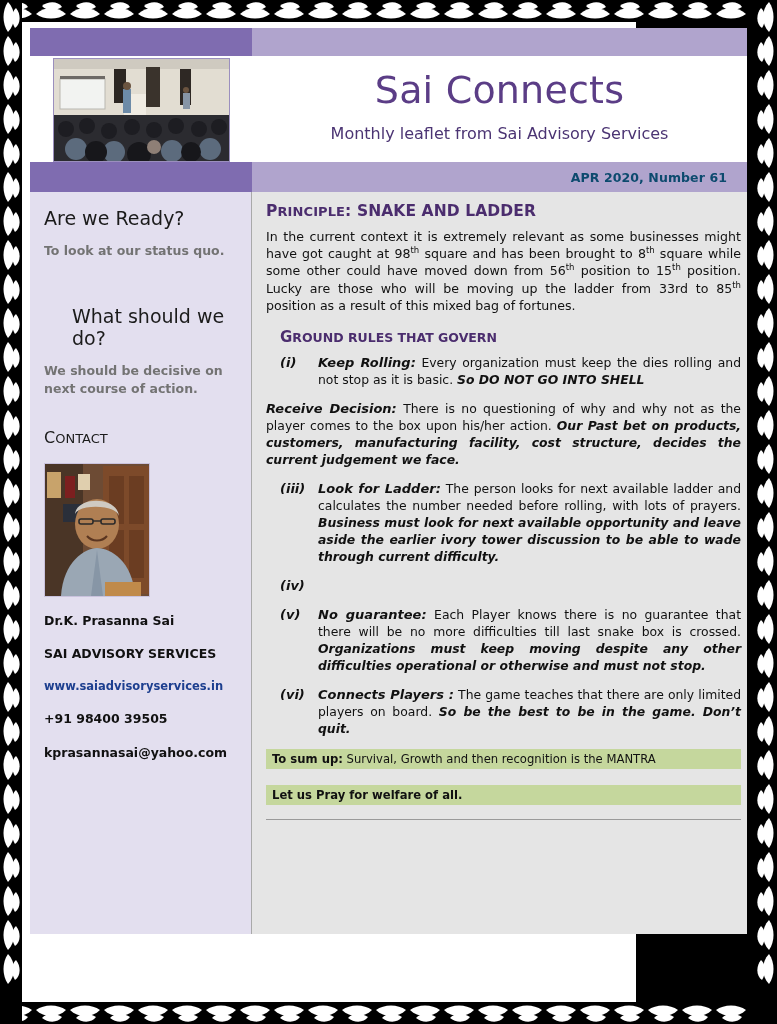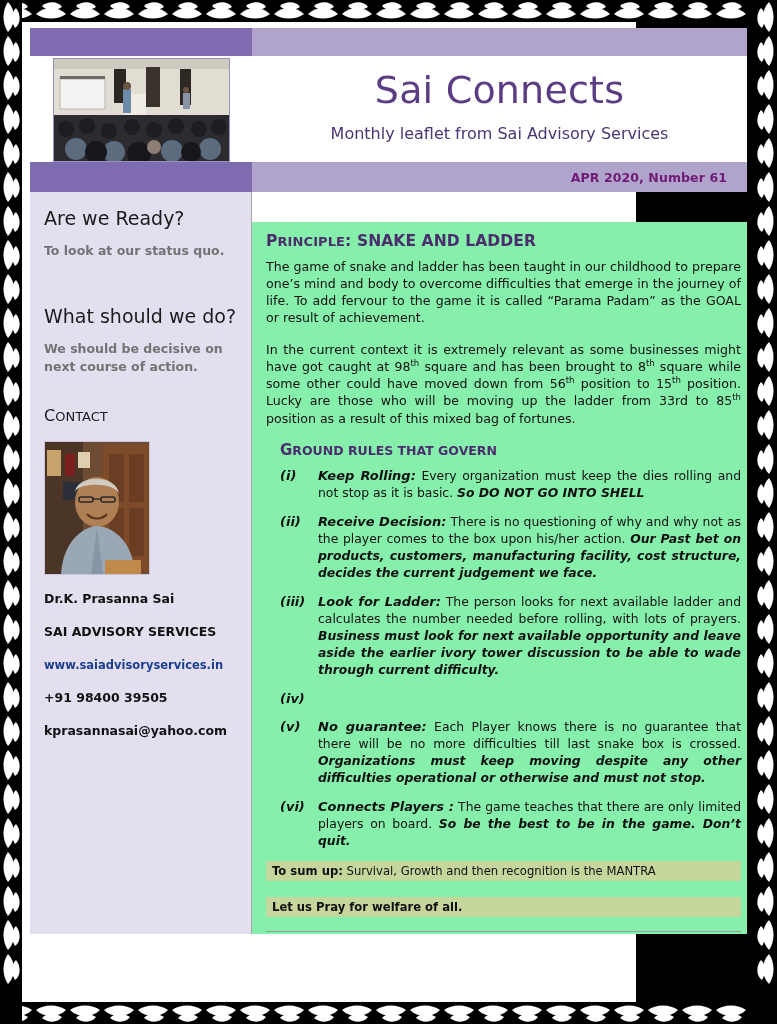--- a/index.html
+++ b/index.html
@@ -42,51 +42,50 @@
     font-size:38px;color:#5b3d86;letter-spacing:.2px;line-height:1.05;
     margin-bottom:14px;font-weight:400;
   }
   .mast-sub{
     font-size:16px;color:#4b3473;font-weight:400;
   }
 
   .band-row2{display:flex;width:717px;height:30px;align-items:center;}
   .band2-dark{width:222px;height:30px;background:#7f6cb0;}
   .band2-light{flex:1;height:30px;background:#b0a4cd;display:flex;align-items:center;justify-content:flex-end;}
-  .issue-line{font-size:12.5px;font-weight:bold;color:#701a75;padding-right:20px;letter-spacing:.1px;}
+  .issue-line{font-size:12.5px;font-weight:bold;color:#0c4a6e;padding-right:20px;letter-spacing:.1px;}
 
   
   .cols{display:flex;width:717px;}
   .sidebar{
     width:222px;background:#e3dfef;box-sizing:border-box;
     padding:14px 14px 10px 14px;
     border-right:1px solid #a9a9a9;
     min-height:742px;
   }
   .s-head{
     font-size:19px;color:#1b1b1b;font-weight:400;margin:2px 0 12px 0;line-height:1.15;
   }
-  .s-head.second{margin-top:46px;}
+  .s-head.second{margin-top:46px;margin-left:28px;}
   .s-sub{
     font-size:12.5px;color:#737373;font-weight:bold;line-height:1.45;margin-bottom:4px;
   }
   .s-contact{
     font-size:16px;color:#1b1b1b;font-weight:400;margin:30px 0 16px 0;
   }
   .s-contact .sc{font-size:13px;margin-top:44px;}
   .portrait{
     width:104px;height:132px;border:1px solid #c9c2dd;display:block;margin:0 0 16px 0;
   }
   .s-line{font-size:12.5px;font-weight:bold;color:#111;margin-bottom:17px;line-height:1.3;}
   .s-line.web{color:#1d3f8f;font-size:11.5px;}
 
   .content{
-    flex:1;background:#86efac;box-sizing:border-box;
+    flex:1;background:#e5e5e5;box-sizing:border-box;
     padding:10px 6px 0 14px;
-    margin-top:30px;
   }
   h2.sec{
     font-size:15.5px;color:#4b2d6e;margin:0 0 8px 0;font-weight:bold;letter-spacing:.1px;
   }
   h2.sec .small{font-size:13px;}
   h2.sec2{
     font-size:15px;color:#4b2d6e;margin:14px 0 8px 14px;font-weight:bold;
   }
   h2.sec2 .small{font-size:12.5px;}
   p.para{
@@ -386,33 +385,31 @@
         <div class="s-line">SAI ADVISORY SERVICES</div>
         <div class="s-line web">www.saiadvisoryservices.in</div>
         <div class="s-line">+91 98400 39505</div>
         <div class="s-line">kprasannasai@yahoo.com</div>
       </div>
 
       <div class="content">
 
         <h2 class="sec"><span>P</span><span class="small">RINCIPLE</span><span>:</span><span> SNAKE AND LADDER</span></h2>
 
-        <p class="para">The game of snake and ladder has been taught in our childhood to prepare one’s mind and body to overcome difficulties that emerge in the journey of life. To add fervour to the game it is called “Parama Padam” as the GOAL or result of achievement.</p>
 
         <p class="para"><span>In the current context it is extremely relevant as some businesses might have got caught at 98</span><sup>th</sup><span> square and has been brought to 8</span><sup>th</sup><span> square while some other could have moved down from 56</span><sup>th</sup><span> position to 15</span><sup>th</sup><span> position. Lucky are those who will be moving up the ladder from 33rd to 85</span><sup>th</sup><span> position as a result of this mixed bag of fortunes.</span></p>
 
         <h2 class="sec2"><span>G</span><span class="small">ROUND RULES THAT GOVERN</span></h2>
 
         <ol class="rules">
           <li>
             <span class="rnum">(i)</span>
             <span class="rtxt"><span class="rtitle">Keep Rolling:</span><span> Every organization must keep the dies rolling and not stop as it is basic. </span><span class="rbold">So DO NOT GO INTO SHELL</span></span>
           </li>
           <li>
-            <span class="rnum">(ii)</span>
             <span class="rtxt"><span class="rtitle">Receive Decision:</span><span> There is no questioning of why and why not as the player comes to the box upon his/her action. </span><span class="rbold">Our Past bet on products, customers, manufacturing facility, cost structure, decides the current judgement we face.</span></span>
           </li>
           <li>
             <span class="rnum">(iii)</span>
             <span class="rtxt"><span class="rtitle">Look for Ladder:</span><span> The person looks for next available ladder and calculates the number needed before rolling, with lots of prayers. </span><span class="rbold">Business must look for next available opportunity and leave aside the earlier ivory tower discussion to be able to wade through current difficulty.</span></span>
           </li>
           <li>
             <span class="rnum">(iv)</span>
           </li>
           <li>

